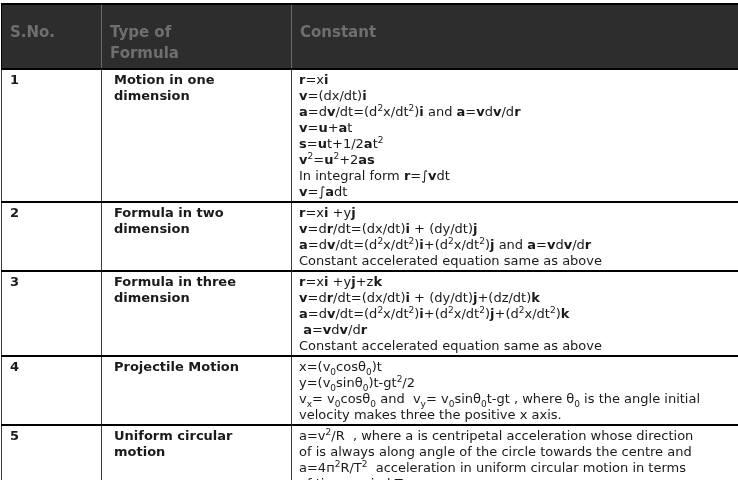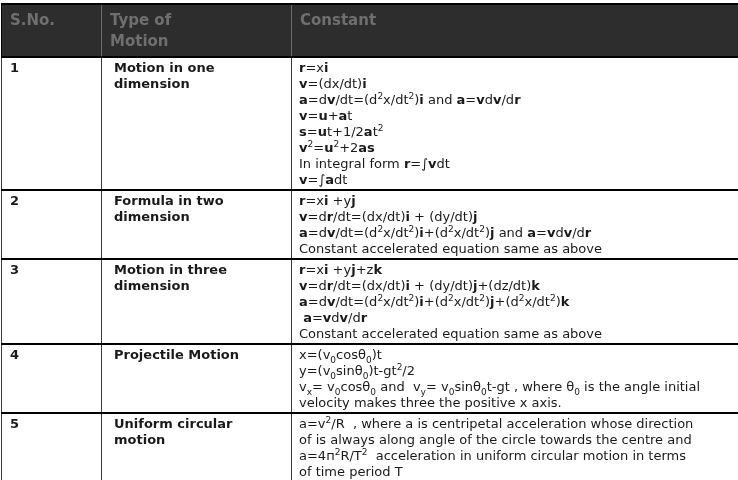--- a/index.html
+++ b/index.html
@@ -35,21 +35,21 @@
     border-bottom:2px solid var(--rule);
     vertical-align:top;
     text-align:left;
   }
   thead th{
     background:var(--header-bg);
     color:var(--header-text);
     font-size:15px;
     font-weight:bold;
     line-height:21px;
-    padding:5px 8px 4px 8px;
+    padding:17px 8px 4px 8px;
     height:52px;
     white-space:pre-line;
     border-left-color:#6a6a6a;
     border-right-color:#6a6a6a;
   }
   thead th.h-sno{border-left-color:var(--rule);}
   thead th.h-formula{border-right-color:var(--rule);}
   td{
     font-size:13px;
     line-height:16px;
@@ -69,21 +69,21 @@
   <table class="formula-table">
     <colgroup>
       <col class="c-sno">
         <col class="c-type">
         <col class="c-formula">
     </colgroup>
     <thead>
       <tr>
         <th class="h-sno">S.No.</th>
         <th class="h-type">Type of
-Motion</th>
+Formula</th>
         <th class="h-formula">Constant</th>
       </tr>
     </thead>
     <tbody>
   <tr>
     <td class="sno">1</td>
     <td class="type">Motion in one dimension</td>
     <td class="formula">
             <div class="formula-line"><b>r</b>=x<b>i</b></div>
             <div class="formula-line"><b>v</b>=(dx/dt)<b>i</b></div>
@@ -102,21 +102,21 @@
     <td class="formula">
             <div class="formula-line"><b>r</b>=x<b>i</b> +y<b>j</b></div>
             <div class="formula-line"><b>v</b>=d<b>r</b>/dt=(dx/dt)<b>i</b> + (dy/dt)<b>j</b></div>
             <div class="formula-line"><b>a</b>=d<b>v</b>/dt=(d<sup>2</sup>x/dt<sup>2</sup>)<b>i</b>+(d<sup>2</sup>x/dt<sup>2</sup>)<b>j</b> and <b>a</b>=<b>v</b>d<b>v</b>/d<b>r</b></div>
             <div class="formula-line">Constant accelerated equation same as above</div>
           </td>
   </tr>
 
   <tr>
     <td class="sno">3</td>
-    <td class="type">Motion in three dimension</td>
+    <td class="type">Formula in three dimension</td>
     <td class="formula">
             <div class="formula-line"><b>r</b>=x<b>i</b> +y<b>j</b>+z<b>k</b></div>
             <div class="formula-line"><b>v</b>=d<b>r</b>/dt=(dx/dt)<b>i</b> + (dy/dt)<b>j</b>+(dz/dt)<b>k</b></div>
             <div class="formula-line"><b>a</b>=d<b>v</b>/dt=(d<sup>2</sup>x/dt<sup>2</sup>)<b>i</b>+(d<sup>2</sup>x/dt<sup>2</sup>)<b>j</b>+(d<sup>2</sup>x/dt<sup>2</sup>)<b>k</b></div>
             <div class="formula-line">&nbsp;<b>a</b>=<b>v</b>d<b>v</b>/d<b>r</b></div>
             <div class="formula-line">Constant accelerated equation same as above</div>
           </td>
   </tr>
 
   <tr>

